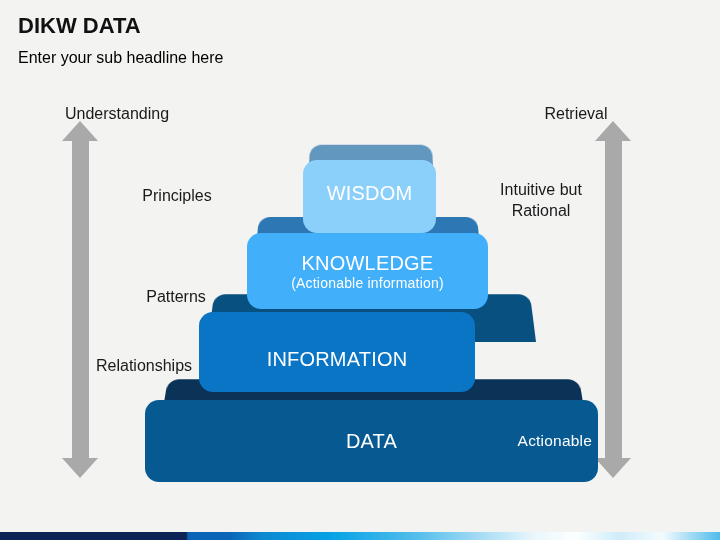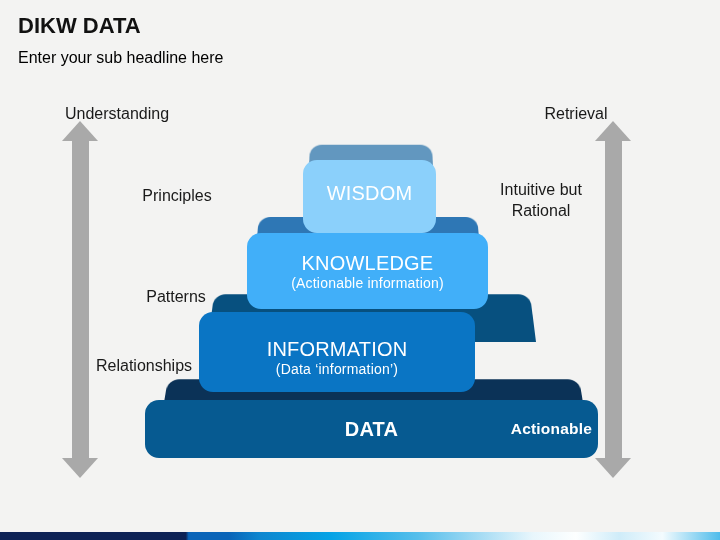--- a/index.html
+++ b/index.html
@@ -50,21 +50,21 @@
   .wisdom .lid{left:308px;top:143px;width:126px;height:44px;}
   .wisdom .face{left:303px;top:160px;width:133px;height:73px;padding-bottom:8px;}
 
   .knowledge .lid{left:255px;top:215px;width:226px;height:46px;}
   .knowledge .face{left:247px;top:233px;width:241px;height:76px;padding-top:4px;}
 
   .information .lid{left:208px;top:292px;width:328px;height:50px;}
   .information .face{left:199px;top:312px;width:276px;height:80px;padding-top:14px;}
 
   .data .lid{left:160px;top:377px;width:427px;height:50px;}
-  .data .face{left:145px;top:400px;width:453px;height:58px;font-weight:bold;}
+  .data .face{left:145px;top:400px;width:453px;height:82px;}
   .algorithmic{position:absolute;right:6px;top:50%;transform:translateY(-50%);font-size:15.5px;color:#fff;letter-spacing:.2px;}
 
   
   .footer-bar{position:absolute;left:0;bottom:0;width:720px;height:8px;}
 </style>
 </head>
 <body>
 
 <div class="slide">
 
@@ -100,21 +100,20 @@
       <div class="t">DATA</div>
 
       <div class="algorithmic">Actionable</div>
     </div>
   </div>
 
   <div class="block information">
     <div class="lid" style="background: rgb(7, 80, 127);"></div>
     <div class="face" style="background: rgb(10, 117, 196);">
       <div class="t">INFORMATION</div>
-      <div class="s">(Data ‘information’)</div>
     </div>
   </div>
 
   <div class="block knowledge">
     <div class="lid" style="background: rgb(46, 119, 181);"></div>
     <div class="face" style="background: rgb(65, 175, 249);">
       <div class="t">KNOWLEDGE</div>
       <div class="s">(Actionable information)</div>
     </div>
   </div>

